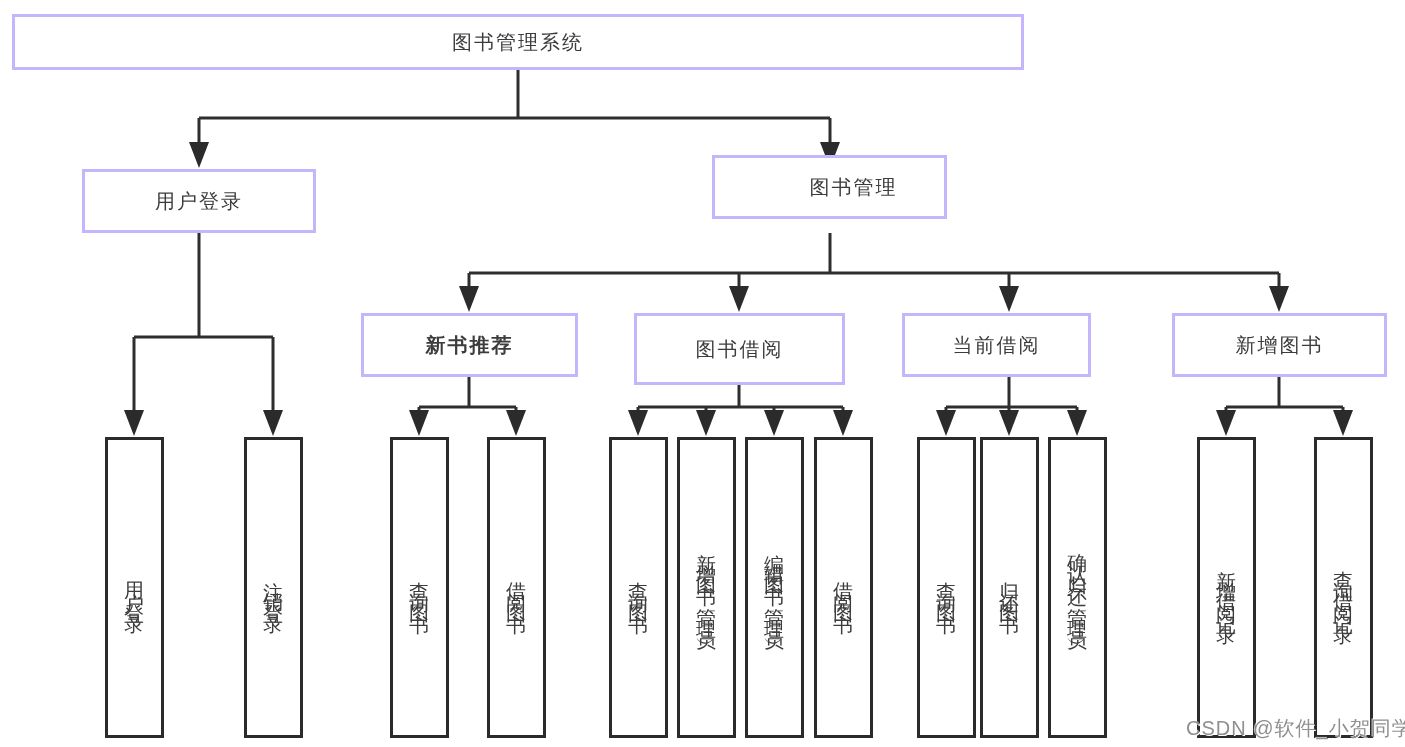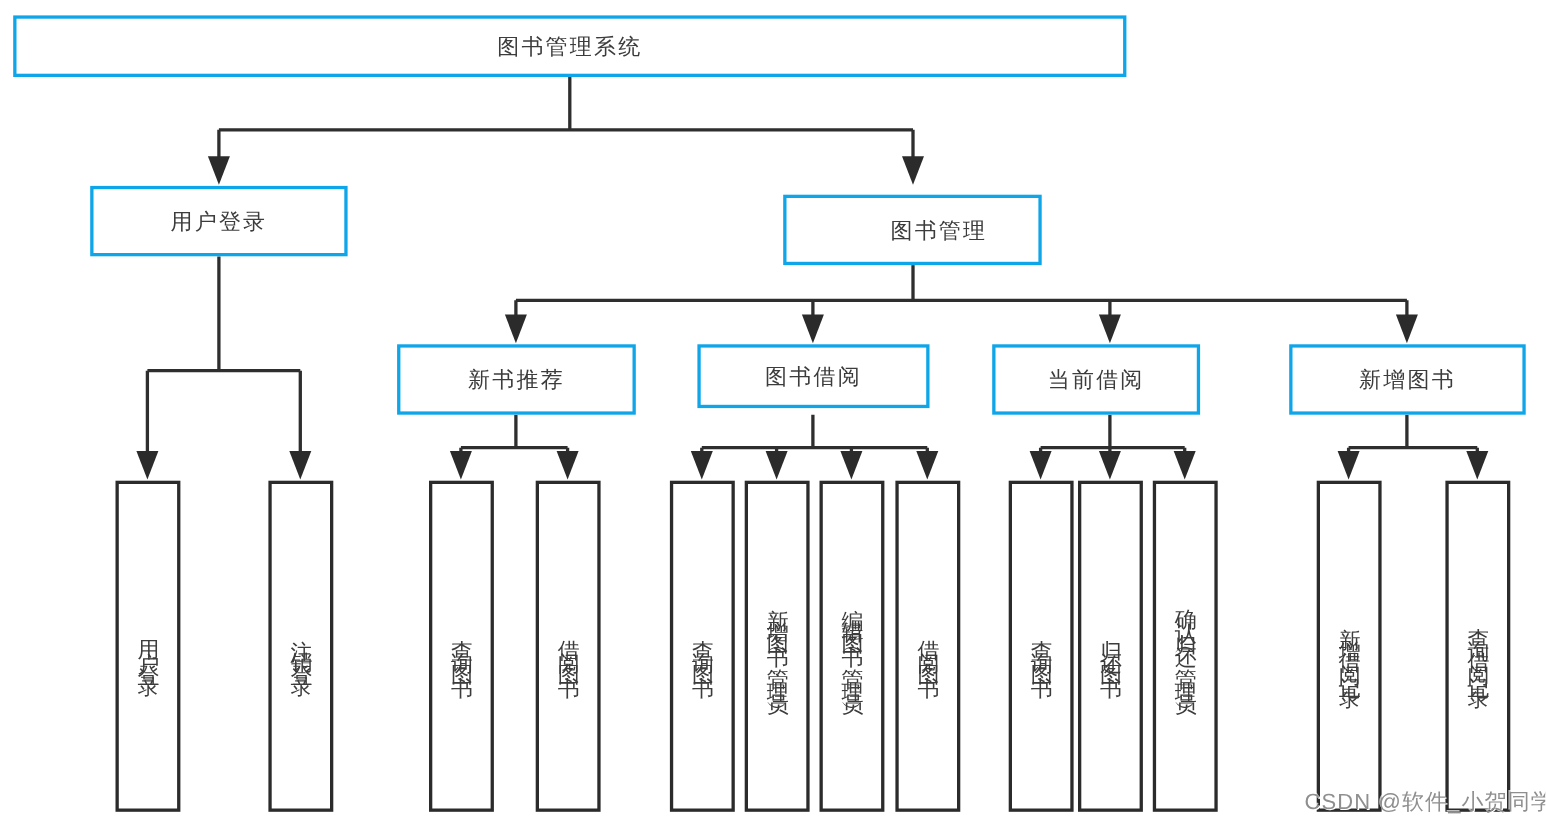--- a/index.html
+++ b/index.html
@@ -19,21 +19,21 @@
     position: absolute;
     left: 0;
     top: 0;
     width: 1405px;
     height: 747px;
     z-index: 1;
   }
   .box {
     position: absolute;
     box-sizing: border-box;
-    border: 3px solid #0ea5e9;
+    border: 3px solid #c4b5fd;
     background: #ffffff;
     display: flex;
     align-items: center;
     justify-content: center;
     color: #3c3c3c;
     font-size: 20px;
     letter-spacing: 2px;
     z-index: 2;
     text-align: center;
     white-space: nowrap;
@@ -57,24 +57,24 @@
     text-orientation: mixed;
     font-size: 20px;
     letter-spacing: 11px;
     line-height: 1;
     white-space: nowrap;
   }
   
   .n-root   { left: 12px;  top: 14px;  width: 1012px; height: 56px; }
   
   .n-ulogin { left: 82px;  top: 169px; width: 234px; height: 64px; }
-  .n-bmgmt  { left: 712px; top: 177px; width: 235px; height: 64px; padding-left: 48px; }
+  .n-bmgmt  { left: 712px; top: 155px; width: 235px; height: 64px; padding-left: 48px; }
   
-  .n-nbr    { left: 361px;  top: 313px; width: 217px; height: 64px; }
-  .n-bb     { left: 634px;  top: 313px; width: 211px; height: 58px; }
+  .n-nbr    { left: 361px;  top: 313px; width: 217px; height: 64px; font-weight: bold; }
+  .n-bb     { left: 634px;  top: 313px; width: 211px; height: 72px; }
   .n-cb     { left: 902px;  top: 313px; width: 189px; height: 64px; }
   .n-br     { left: 1172px; top: 313px; width: 215px; height: 64px; }
   
   .l-1  { left: 105px; }
   .l-2  { left: 244px; }
   .l-3  { left: 390px; }
   .l-4  { left: 487px; }
   .l-5  { left: 609px; }
   .l-6  { left: 677px; }
   .l-7  { left: 745px; }

